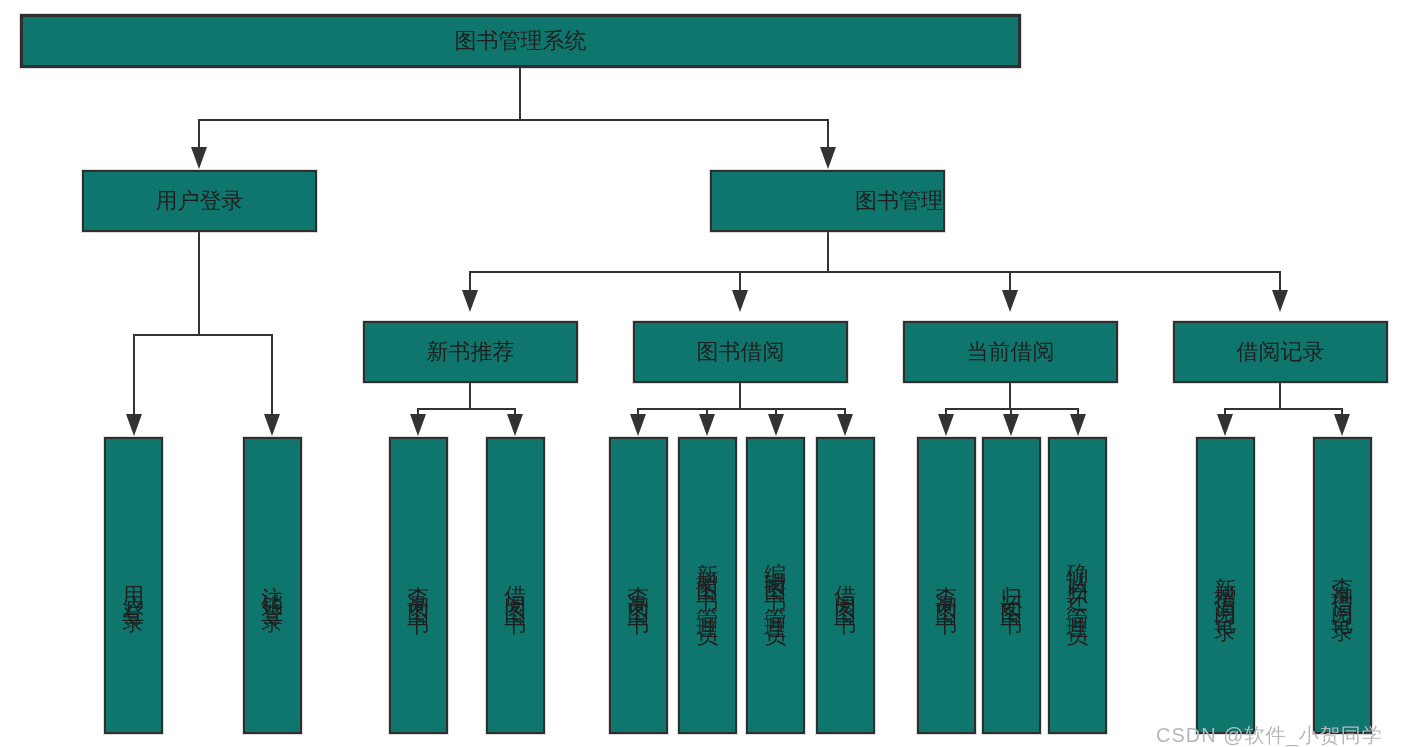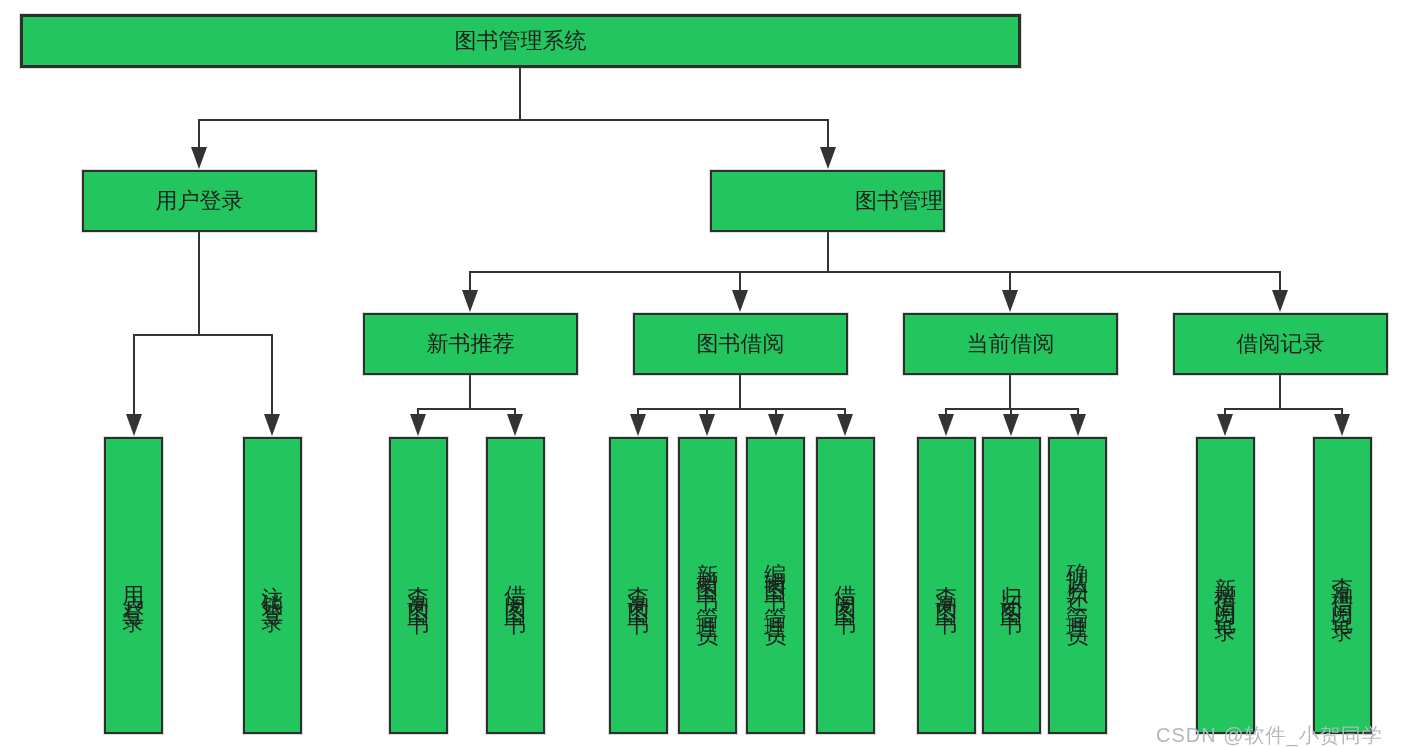--- a/index.html
+++ b/index.html
@@ -13,33 +13,33 @@
   }
   .connectors {
     position: absolute;
     left: 0; top: 0;
     width: 1405px; height: 747px;
     z-index: 0;
   }
   .node {
     position: absolute;
     box-sizing: border-box;
-    background: #22c55e;
+    background: #0f766e;
     border: 2px solid #2e2e2e;
     display: flex;
     align-items: center;
     justify-content: center;
     color: #1f1f1f;
     font-size: 22px;
     z-index: 1;
     box-shadow: 0 0 0 1px rgba(120,120,120,0.25);
   }
   .node.root { border-width: 3px; left: 20px; top: 14px; width: 1001px; height: 54px; }
   .node.branch { top: 170px; width: 235px; height: 62px; }
-  .node.section { top: 313px; width: 215px; height: 62px; }
+  .node.section { top: 321px; width: 215px; height: 62px; }
   .node.leaf { top: 437px; width: 59px; height: 297px; }
   .node.leaf > span {
     writing-mode: vertical-rl;
     text-orientation: mixed;
     letter-spacing: 9px;
     line-height: 1.15;
     white-space: nowrap;
   }
   .watermark {
     position: absolute;

